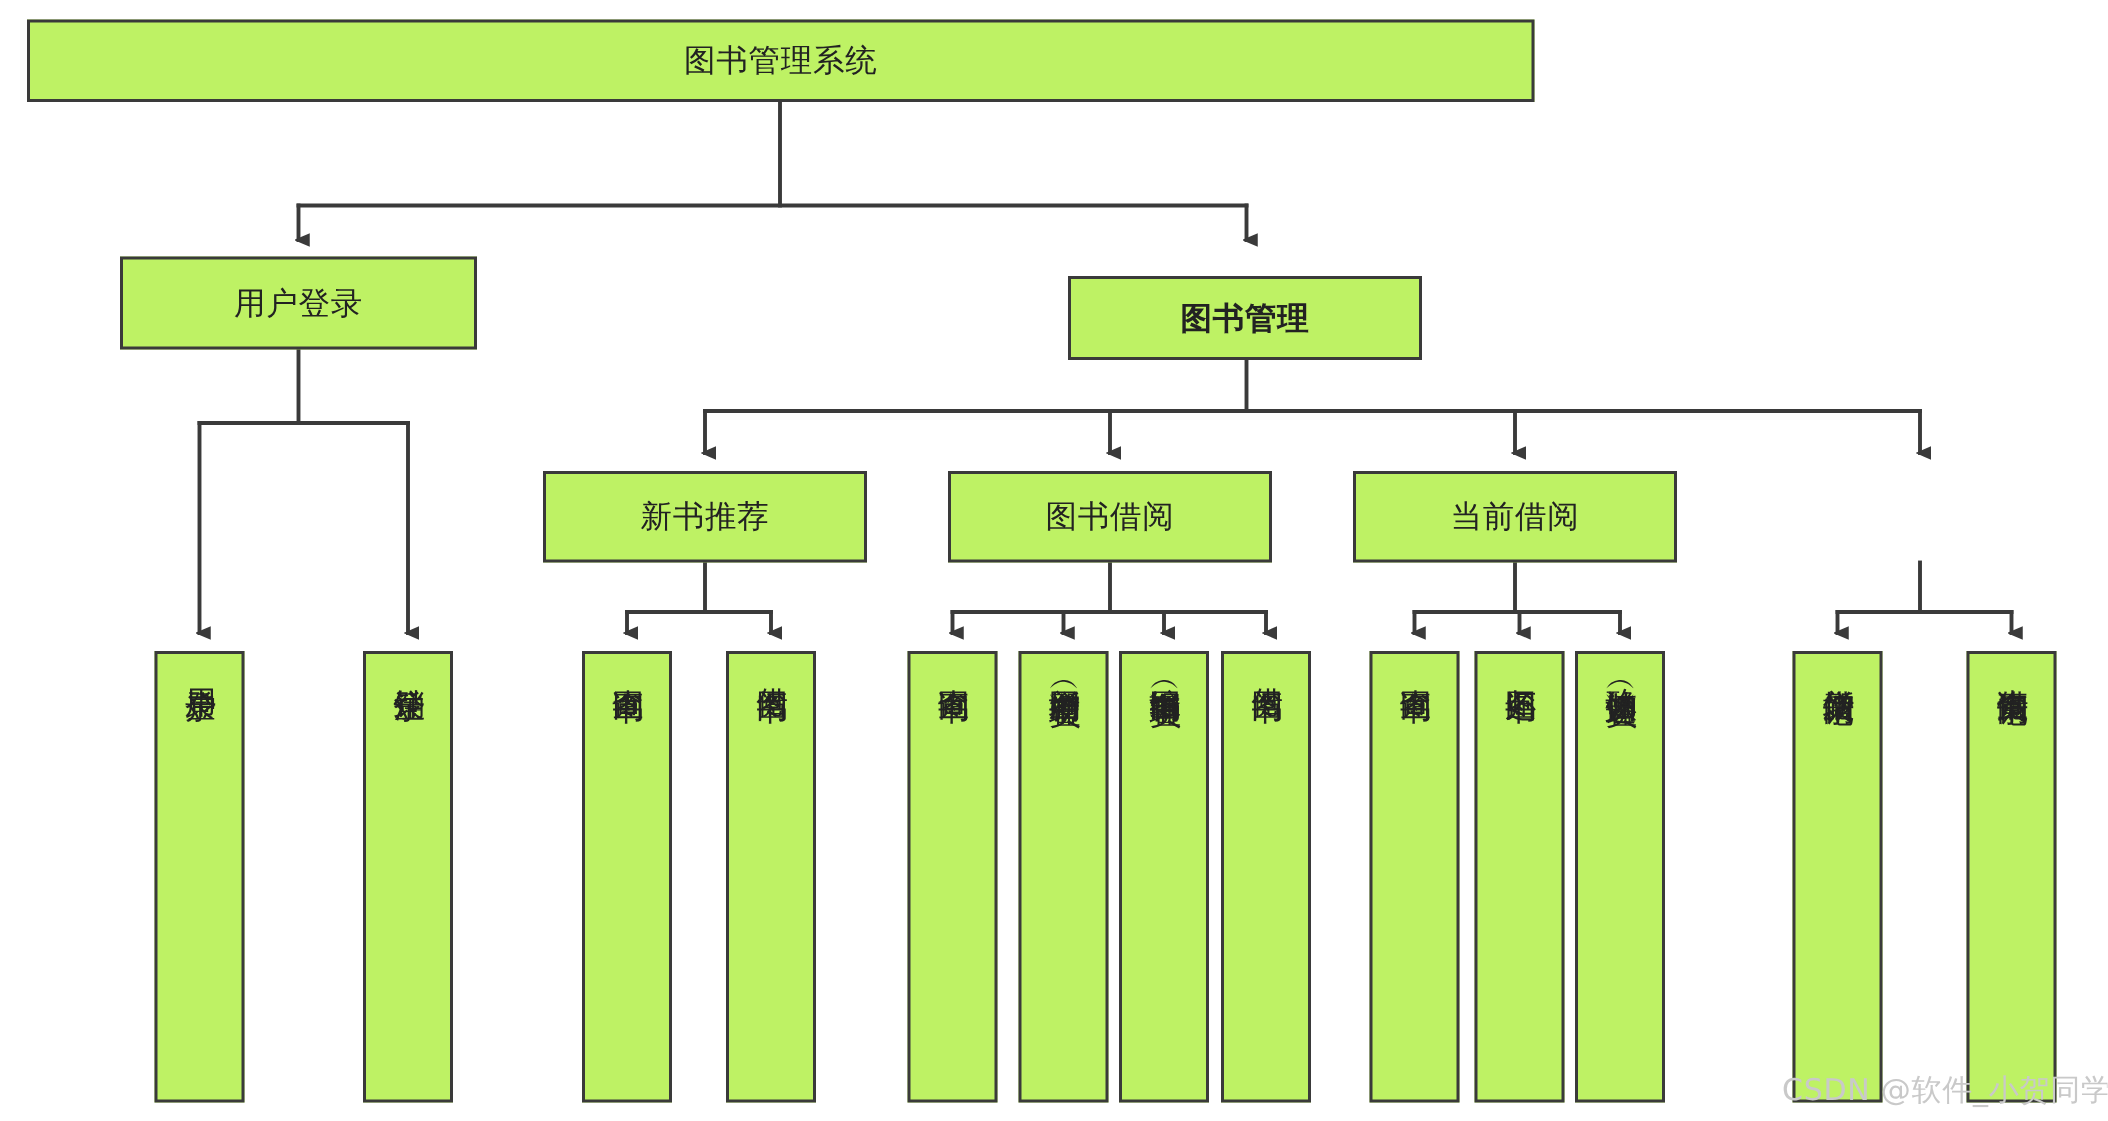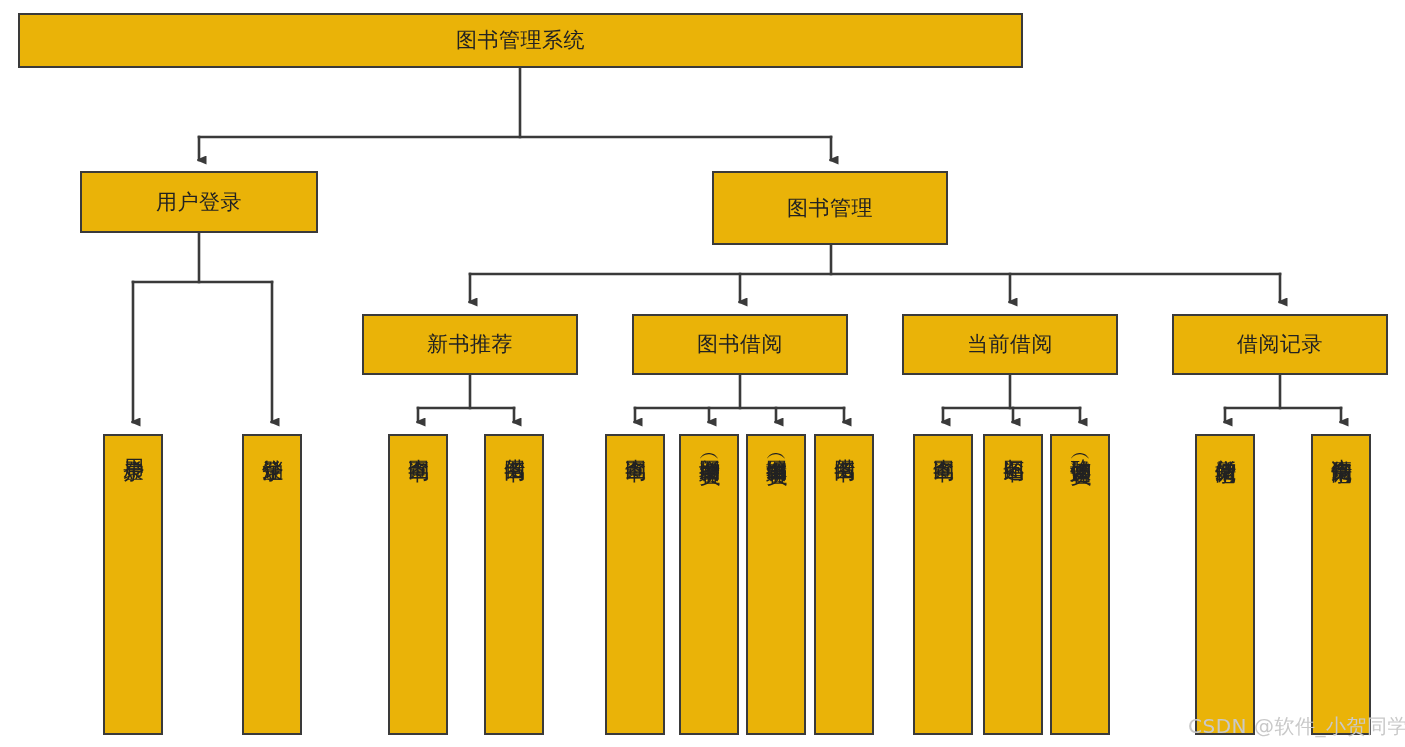--- a/index.html
+++ b/index.html
@@ -23,21 +23,21 @@
     position: absolute;
     left: 0;
     top: 0;
     width: 1405px;
     height: 747px;
     pointer-events: none;
   }
   .node {
     position: absolute;
     box-sizing: border-box;
-    background: #eab308;
+    background: #bef264;
     border: 2px solid #3a3a3a;
     display: flex;
     align-items: center;
     justify-content: center;
   }
   .node-label {
     color: #222222;
     font-size: 21px;
     line-height: 1.28;
     letter-spacing: 0.5px;
@@ -122,35 +122,32 @@
     </g>
   </svg>
 
   <div class="node" style="left: 18px; top: 13px; width: 1005px; height: 55px;">
     <span class="node-label">图书管理系统</span>
   </div>
 
   <div class="node" style="left: 80px; top: 171px; width: 238px; height: 62px;">
     <span class="node-label">用户登录</span>
   </div>
-  <div class="node" style="left: 712px; top: 171px; width: 236px; height: 74px;">
+  <div class="node" style="left: 712px; top: 184px; width: 236px; height: 56px; font-weight: bold;">
     <span class="node-label">图书管理</span>
   </div>
 
   <div class="node" style="left: 362px; top: 314px; width: 216px; height: 61px; text-align: center;">
     <span class="node-label">新书推荐</span>
   </div>
   <div class="node" style="left: 632px; top: 314px; width: 216px; height: 61px;">
     <span class="node-label">图书借阅</span>
   </div>
   <div class="node" style="left: 902px; top: 314px; width: 216px; height: 61px;">
     <span class="node-label">当前借阅</span>
-  </div>
-  <div class="node" style="left: 1172px; top: 314px; width: 216px; height: 61px;">
-    <span class="node-label">借阅记录</span>
   </div>
 
   <div class="node leaf" style="left: 103px; top: 434px; width: 60px; height: 301px;">
     <span class="node-label">用户登录</span>
   </div>
   <div class="node leaf" style="left: 242px; top: 434px; width: 60px; height: 301px;">
     <span class="node-label">注销登录</span>
   </div>
   <div class="node leaf" style="left: 388px; top: 434px; width: 60px; height: 301px;">
     <span class="node-label">查询图书</span>

